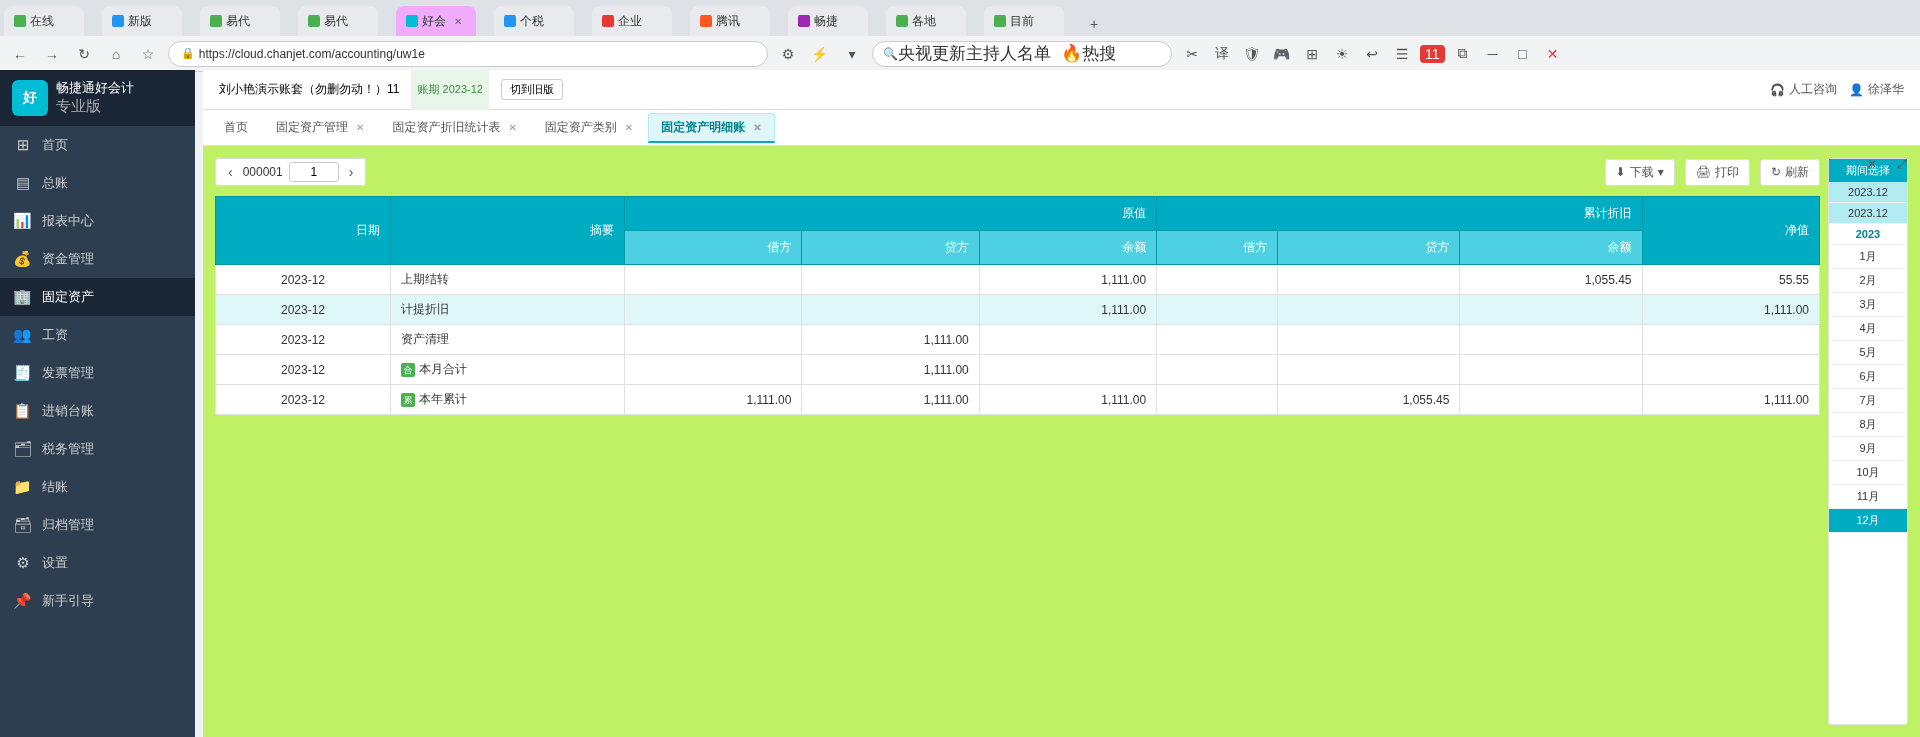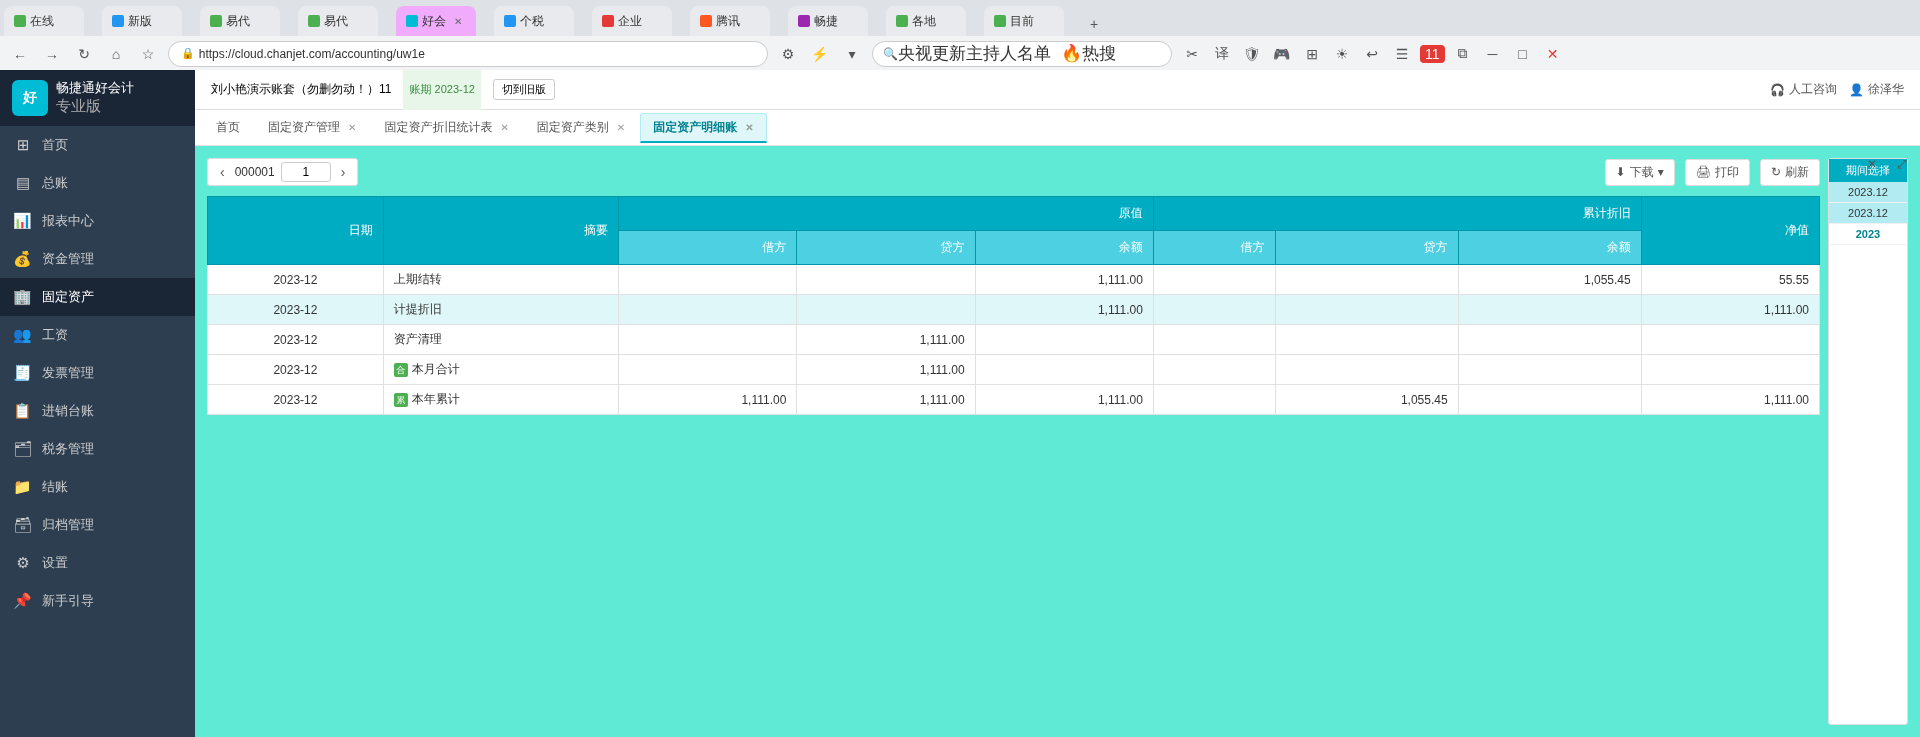--- a/index.html
+++ b/index.html
@@ -25,21 +25,21 @@
     .sidebar { width: 195px; background: #2c3e50; display: flex; flex-direction: column; color: #fff; flex-shrink: 0; }
     .sidebar-logo { display: flex; align-items: center; gap: 8px; padding: 10px 12px; background: #1a2535; }
     .sidebar-logo-icon { width: 36px; height: 36px; background: #00bcd4; border-radius: 6px; display: flex; align-items: center; justify-content: center; font-size: 14px; color: #fff; font-weight: bold; }
     .sidebar-logo-text { font-size: 13px; color: #fff; line-height: 1.3; }
     .sidebar-logo-sub { font-size: 15px; color: #aaa; }
     .sidebar-item { display: flex; align-items: center; gap: 10px; padding: 10px 14px; cursor: pointer; color: #ccc; font-size: 13px; }
     .sidebar-item.active { background: #1a2535; color: #fff; }
     .sidebar-item-icon { width: 18px; height: 18px; display: flex; align-items: center; justify-content: center; font-size: 15px; }
 
     
-    .main-content { flex: 1; display: flex; flex-direction: column; background: #5eead4; overflow: hidden; }
+    .main-content { flex: 1; display: flex; flex-direction: column; background: #bef264; overflow: hidden; margin-left: 8px; }
 
     
     .app-header { background: #fff; border-bottom: 1px solid #e0e0e0; padding: 0 16px; height: 40px; display: flex; align-items: center; gap: 12px; }
     .period-badge { background: #e8f5e9; color: #388e3c; padding: 14px 6px; border-radius: 3px; font-size: 11px; }
     .version-btn { border: 1px solid #ccc; background: #fff; padding: 2px 8px; border-radius: 3px; font-size: 11px; cursor: pointer; }
     .header-right { margin-left: auto; display: flex; align-items: center; gap: 12px; }
     .header-action { font-size: 12px; color: #555; cursor: pointer; display: flex; align-items: center; gap: 4px; }
 
     
     .app-tabs { background: #fff; border-bottom: 1px solid #e0e0e0; display: flex; align-items: center; padding: 0 8px; height: 36px; gap: 2px; }
@@ -383,17 +383,32 @@
             </tbody>
         </table>
 
       </div>
 
       <div class="period-panel">
         <div class="period-header">期间选择</div>
         <div class="period-item selected">2023.12</div>
         <div class="period-item selected">2023.12</div>
         <div class="period-item" style="font-weight:bold;color:#00838f;">2023</div>
+        <div id="period-months">
+
+        <div class="period-item">1月</div>
+            <div class="period-item">2月</div>
+            <div class="period-item">3月</div>
+            <div class="period-item">4月</div>
+            <div class="period-item">5月</div>
+            <div class="period-item">6月</div>
+            <div class="period-item">7月</div>
+            <div class="period-item">8月</div>
+            <div class="period-item">9月</div>
+            <div class="period-item">10月</div>
+            <div class="period-item">11月</div>
+            <div class="period-item active">12月</div>
+          </div>
       </div>
 
     </div>
   </div>
 </div>
 
 </body></html>

